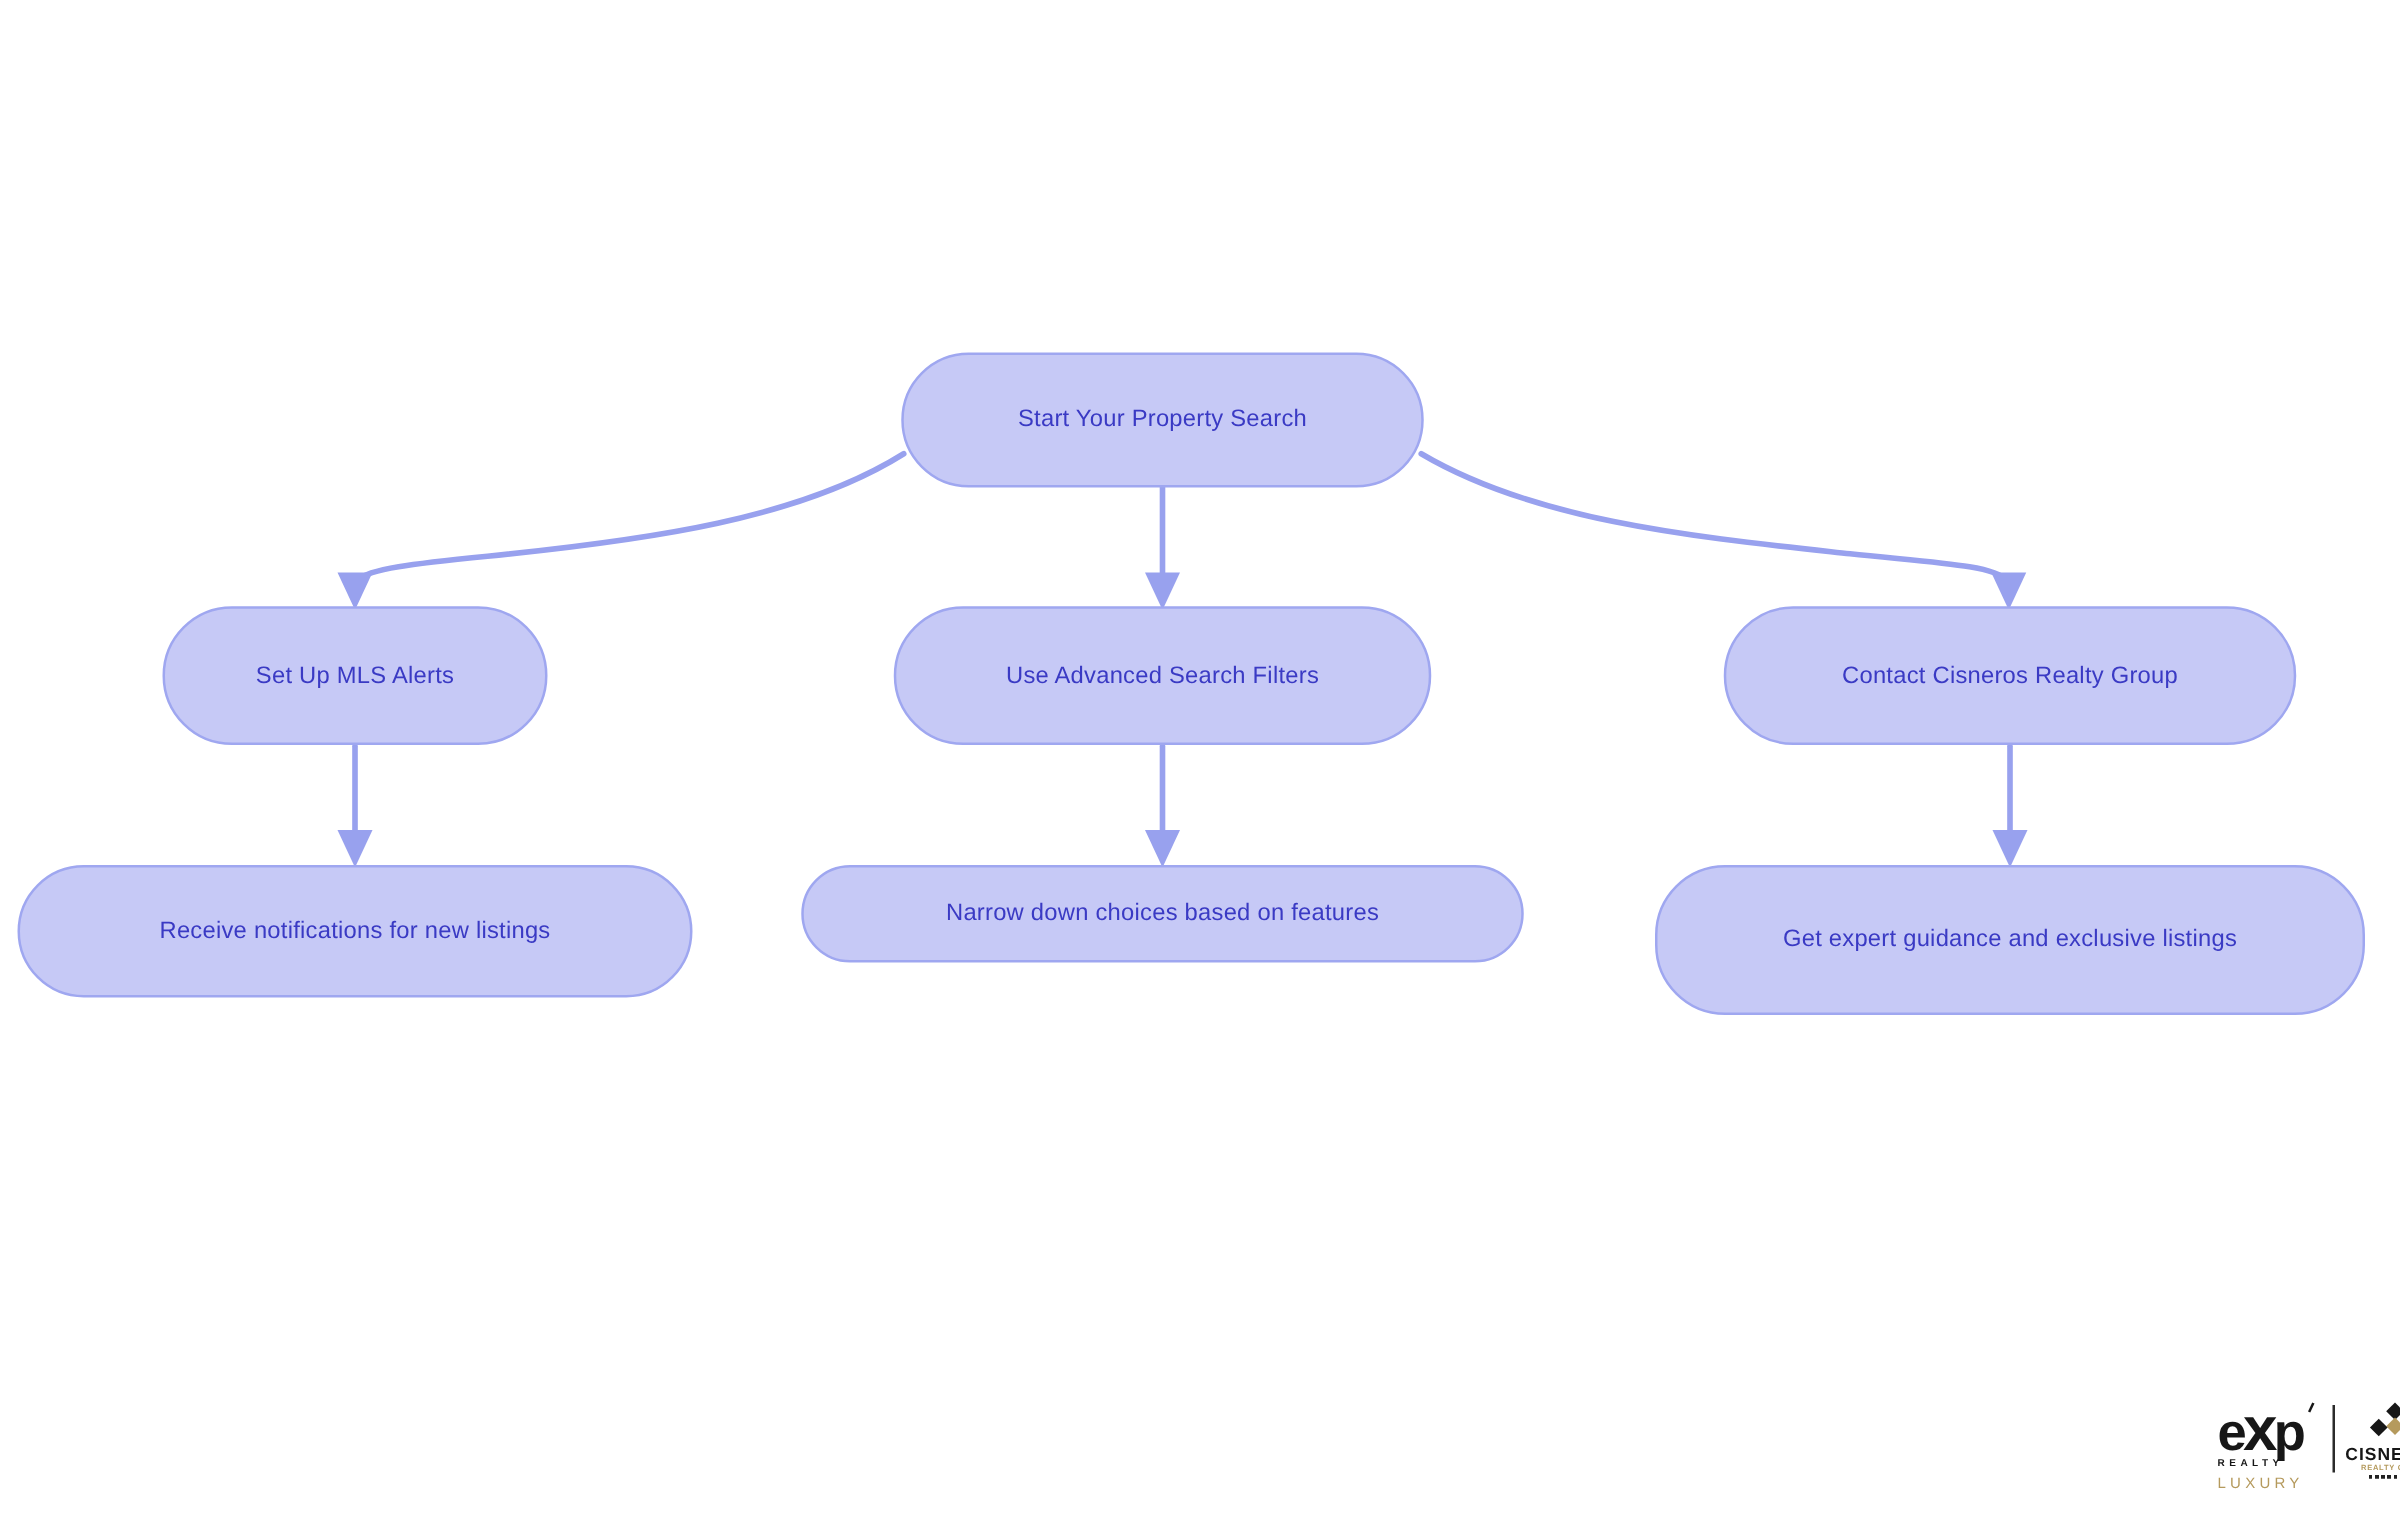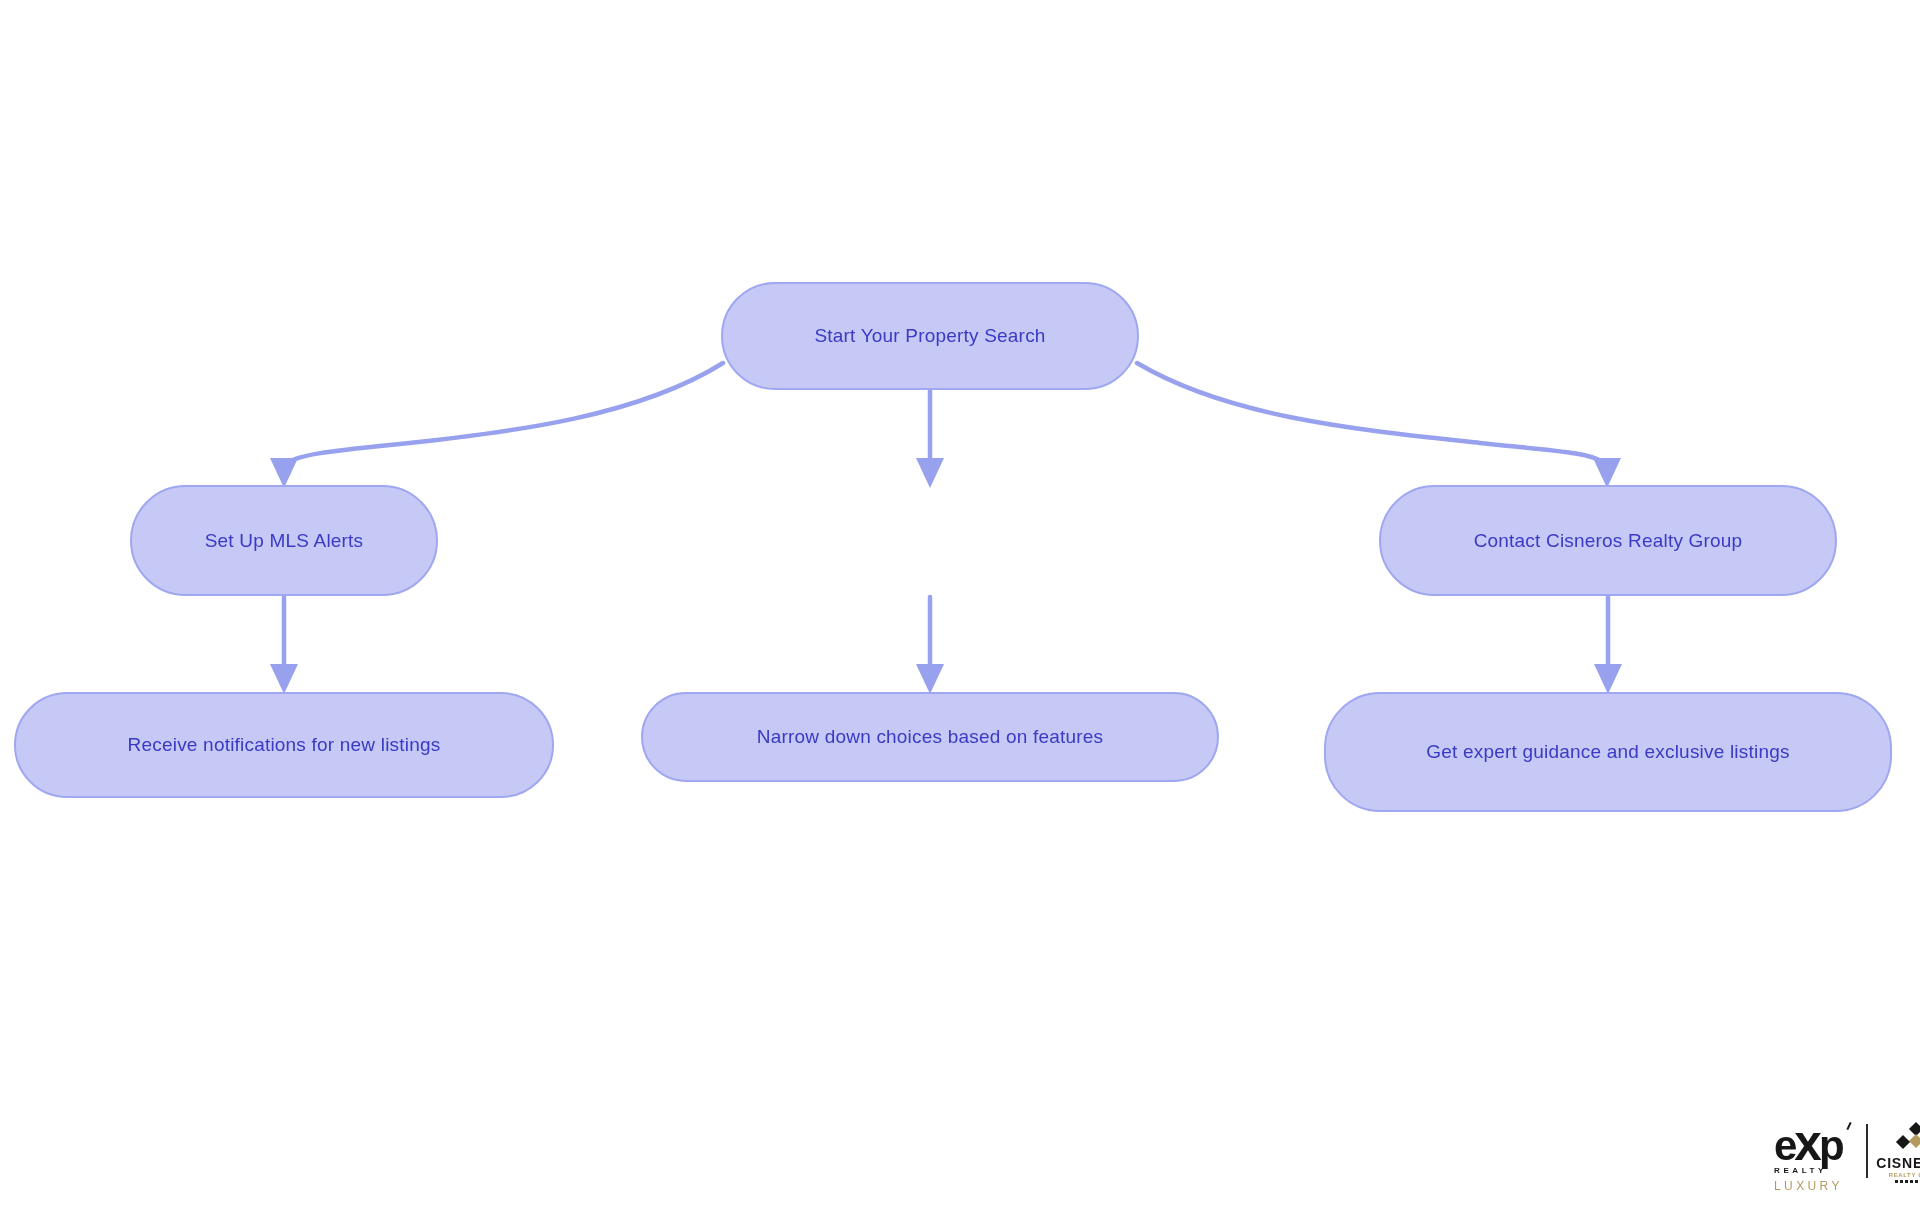--- a/index.html
+++ b/index.html
@@ -25,21 +25,21 @@
     font-size:19px;
     font-weight:500;
     letter-spacing:0.2px;
     white-space:nowrap;
   }
   .node-start    { left:721px;  top:282px; width:418px; height:108px; }
   .node-mls      { left:130px;  top:485px; width:308px; height:111px; }
   .node-filters  { left:715px;  top:485px; width:430px; height:111px; }
   .node-contact  { left:1379px; top:485px; width:458px; height:111px; }
   .node-notify   { left:14px;   top:692px; width:540px; height:106px;text-align:right; }
-  .node-narrow   { left:641px;  top:692px; width:578px; height:90px; }
+  .node-narrow   { left:641px;  top:692px; width:578px; height:78px; }
   .node-expert   { left:1324px; top:692px; width:568px; height:120px; }
 
   
   .brand { position:absolute; left:1774px; top:1124px; z-index:3; display:flex; align-items:flex-start; }
   .exp-logo { display:flex; flex-direction:column; align-items:flex-start; width:86px; }
   .exp-word { position:relative; color:#171717; font-weight:bold; font-size:42px; line-height:0.78; letter-spacing:-3px; }
   .exp-word .exp-x { font-size:1.18em; }
   .exp-tick { position:absolute; right:-8px; top:-2px; width:2px; height:8px; background:#171717; transform:rotate(25deg); }
   .exp-realty { margin-top:3px; color:#171717; font-weight:bold; font-size:8px; letter-spacing:3.6px; }
   .exp-luxury { margin-top:4px; color:#b59a5d; font-weight:400; font-size:12px; letter-spacing:3.4px; }
@@ -79,20 +79,23 @@
       <polygon points="1594,664 1622,664 1608,694"></polygon>
     </g>
   </svg>
 
   <div class="node node-start">
     <span>Start Your Property Search</span>
   </div>
   <div class="node node-mls">
     <span>Set Up MLS Alerts</span>
   </div>
+  <div class="node node-filters">
+    <span>Use Advanced Search Filters</span>
+  </div>
   <div class="node node-contact">
     <span>Contact Cisneros Realty Group</span>
   </div>
   <div class="node node-notify">
     <span>Receive notifications for new listings</span>
   </div>
   <div class="node node-narrow">
     <span>Narrow down choices based on features</span>
   </div>
   <div class="node node-expert">

